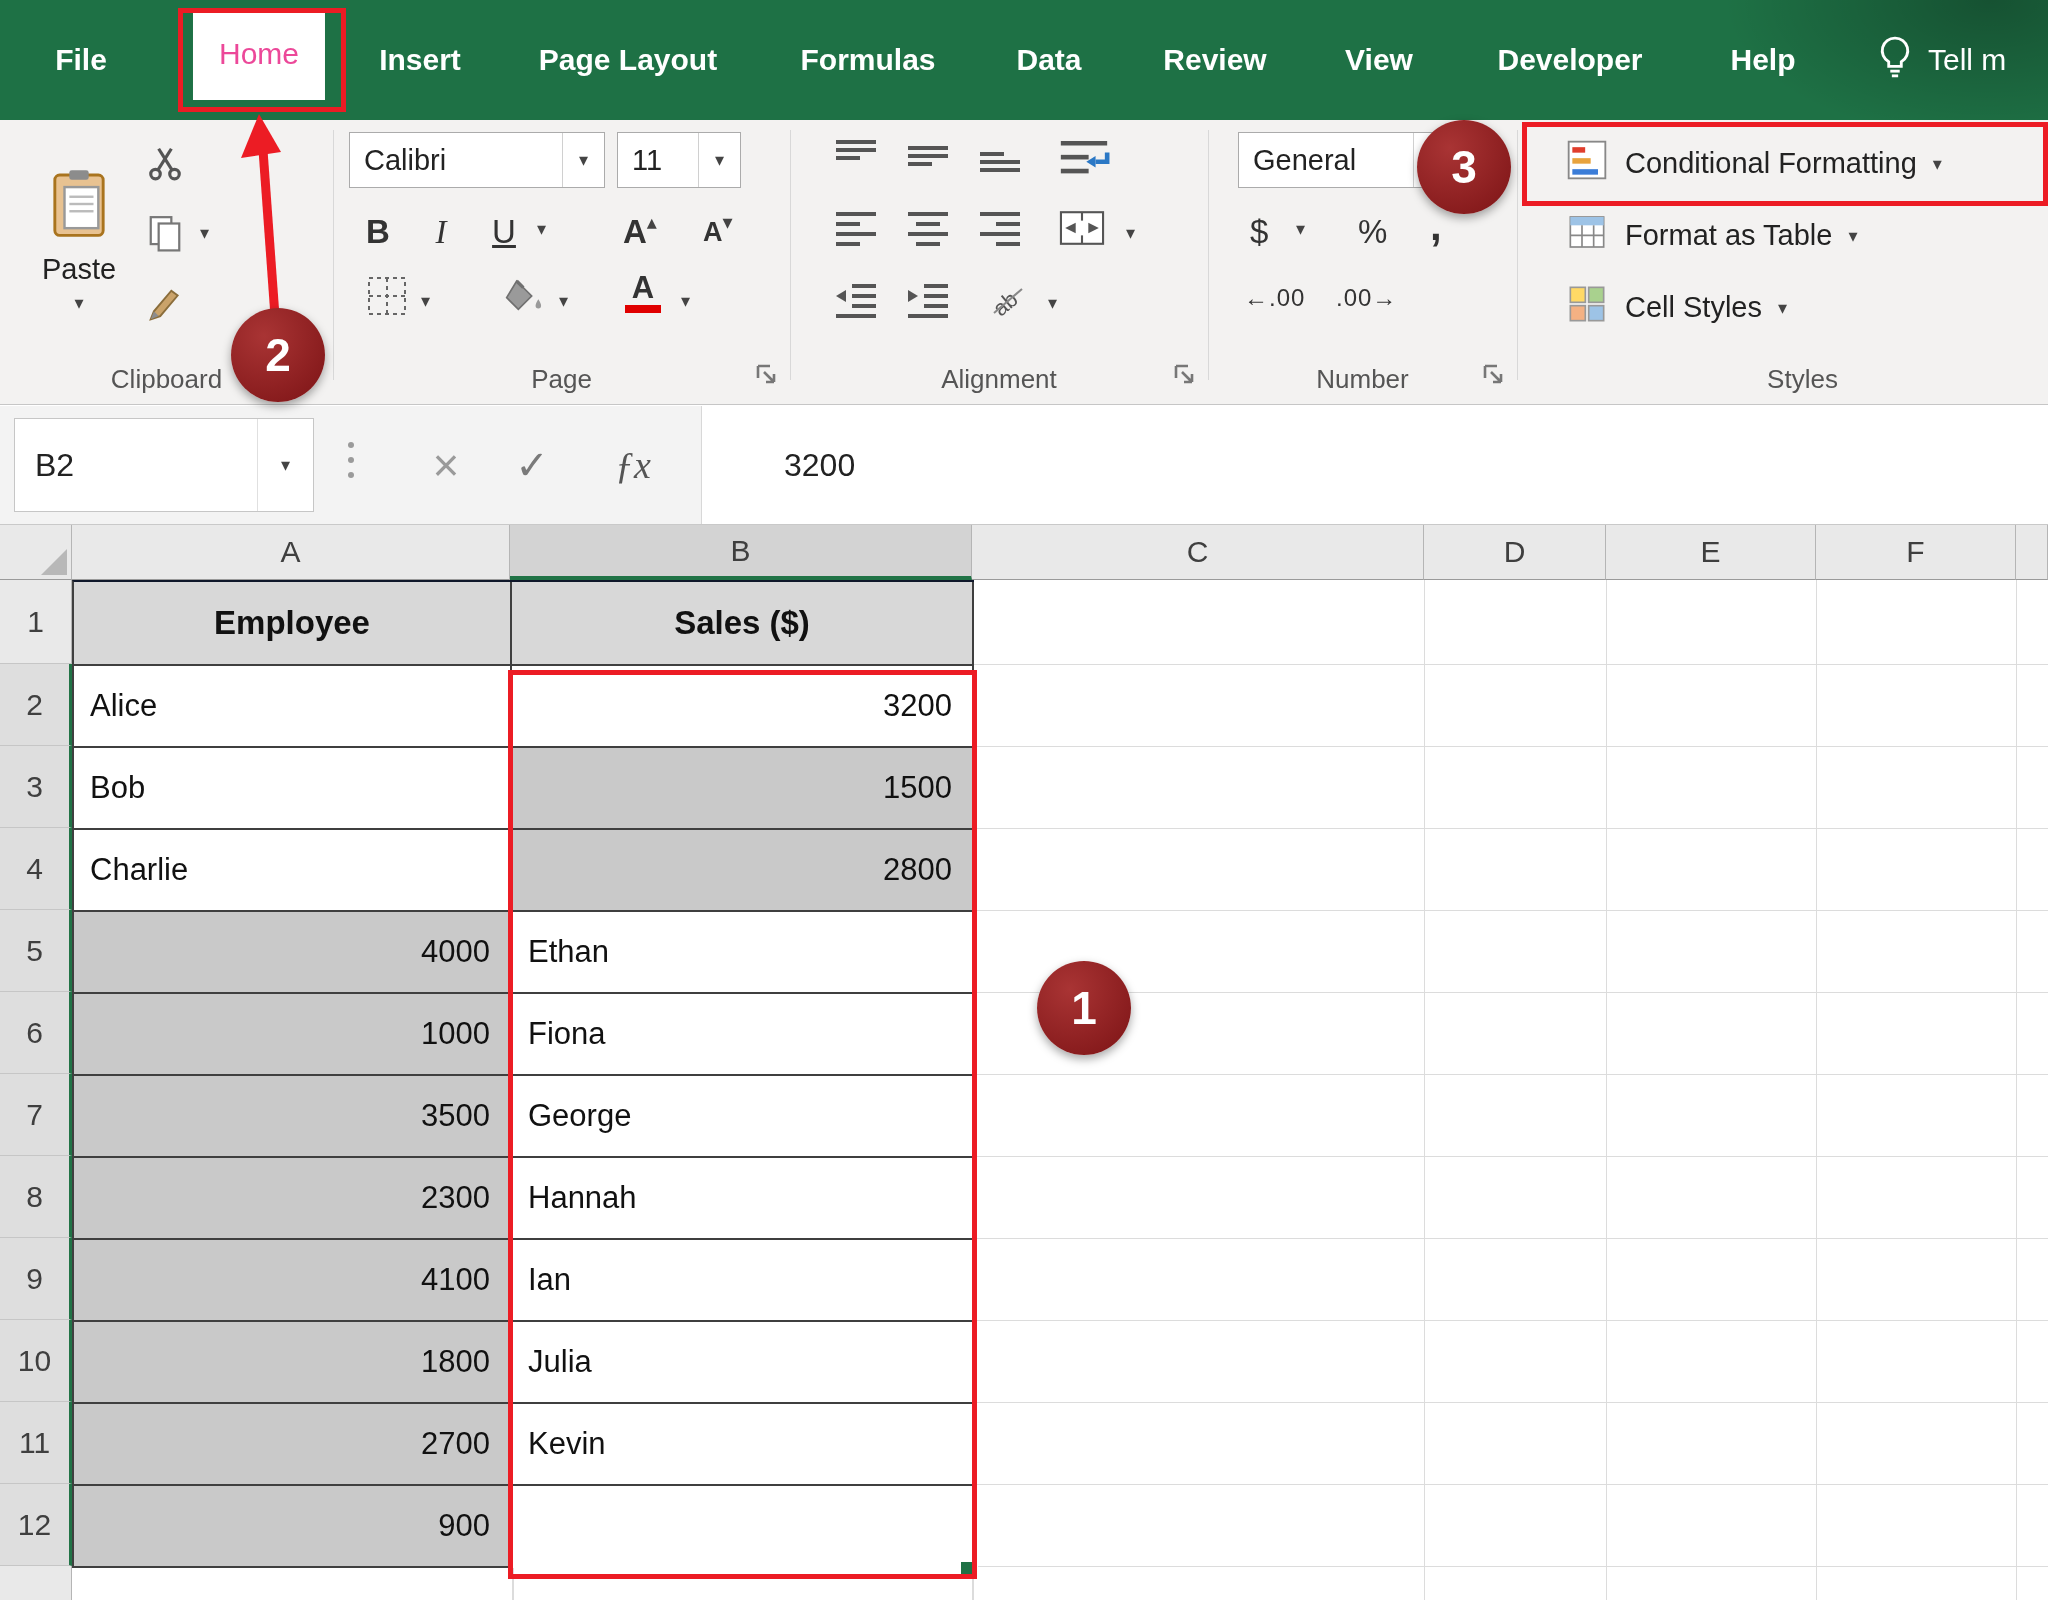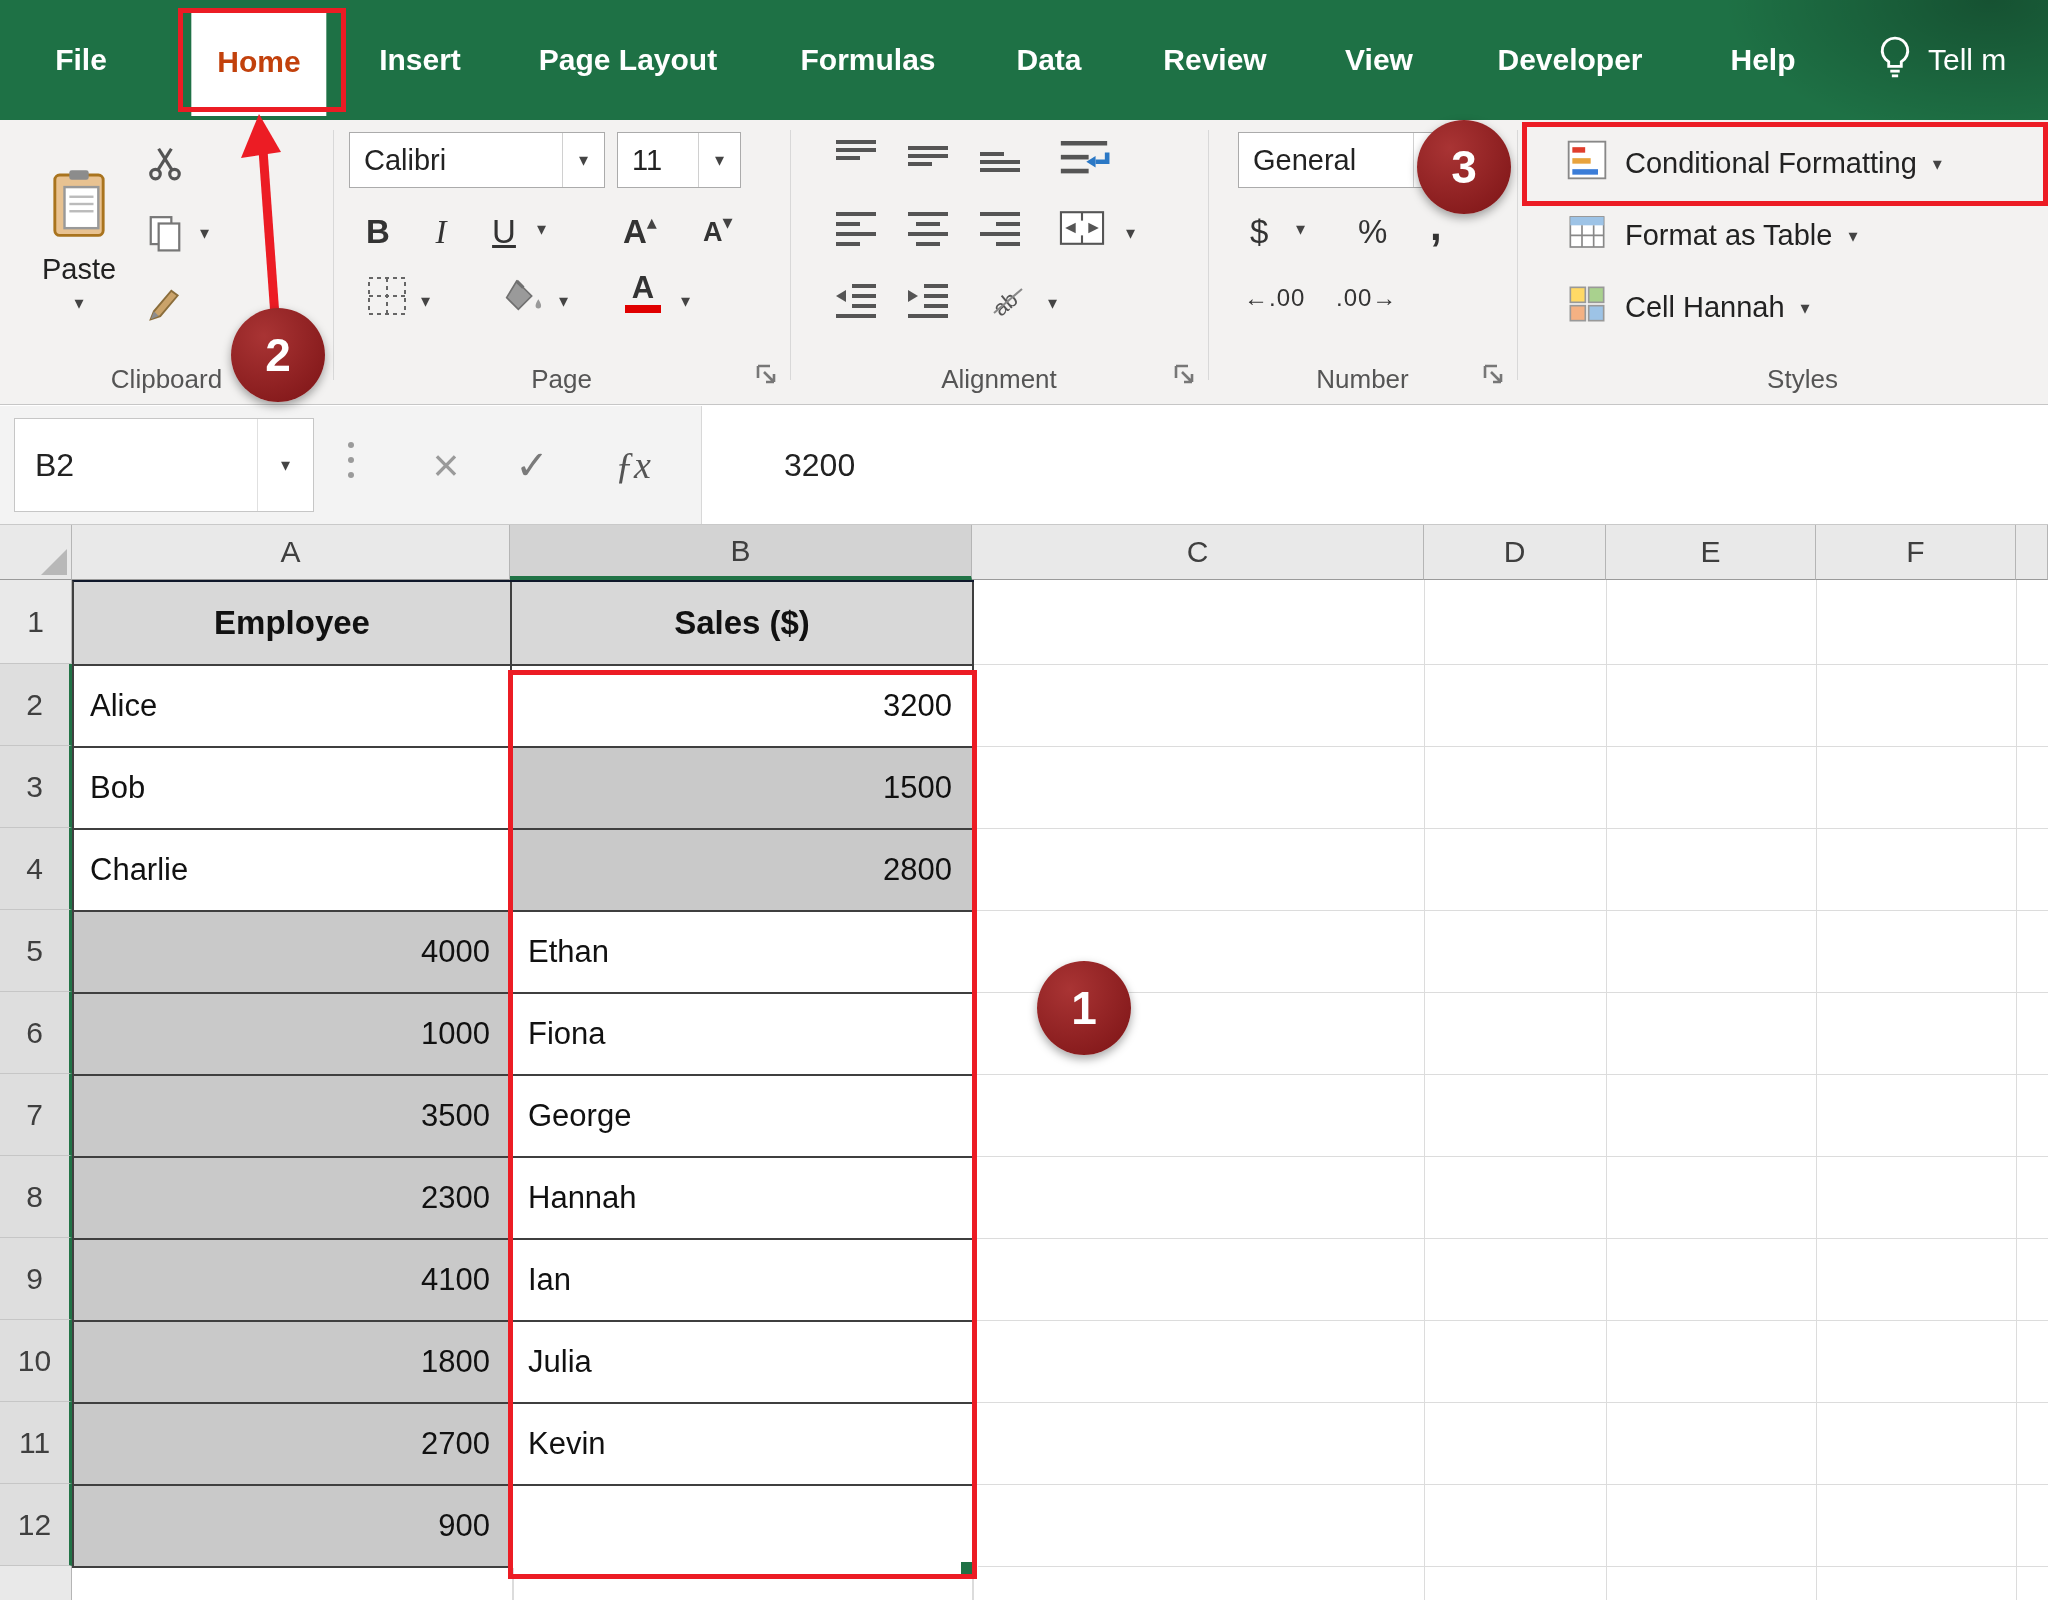--- a/index.html
+++ b/index.html
@@ -6,21 +6,21 @@
   html,body { width:2048px; height:1600px; }
   body { font-family:"Liberation Sans", sans-serif; background:#fff; overflow:hidden; }
   .screen { position:relative; width:2048px; height:1600px; background:#fff; overflow:hidden; }
 
   
   .tabbar { position:absolute; left:0; top:0; width:2048px; height:120px;
     background: radial-gradient(ellipse 380px 200px at 1990px 0px, rgba(0,0,0,.28), transparent 70%),
                 linear-gradient(#1e7145,#1e7145); }
   .tab { position:absolute; top:0; height:100%; display:flex; align-items:center;
     padding:0 26px; transform:translateX(-50%); color:#fff; font-size:30px; white-space:nowrap; cursor:default;font-weight:bold; }
-  .tab.active { top:8px; height:108px; background:#fff; color:#c2410c; font-weight:bold; }
+  .tab.active { top:8px; height:92px; background:#fff; color:#ec4899; font-weight:normal; }
   .tellme { position:absolute; top:0; height:100%; display:flex; align-items:center; gap:14px; color:#fff; font-size:30px; }
 
   
   .ribbon { position:absolute; left:0; top:120px; width:2048px; height:285px; background:#f3f2f1; border-bottom:1px solid #c6c6c6; }
   .rgroup { position:absolute; top:0; height:285px; }
   .gsep { position:absolute; top:10px; height:250px; width:1px; background:#d8d8d8; }
   .glabel { position:absolute; left:0; right:0; top:244px; text-align:center; font-size:26px; color:#555; }
   .launcher { position:absolute; right:12px; top:242px; width:24px; height:24px; }
   .chev { font-size:18px; color:#444; line-height:1; }
   .combo { position:absolute; height:56px; background:#fff; border:1px solid #ababab; display:flex; align-items:center; }
@@ -383,21 +383,21 @@
         <span>Format as Table</span>
         <span class="chev">▾</span>
       </div>
       <div class="stylerow" style="top:164px">
         <span><svg width="44" height="40" viewBox="0 0 24 24">
               <rect x="2" y="2" width="9" height="9" fill="#ffd966" stroke="#999"></rect>
               <rect x="13" y="2" width="9" height="9" fill="#a9d18e" stroke="#999"></rect>
               <rect x="2" y="13" width="9" height="9" fill="#f4b183" stroke="#999"></rect>
               <rect x="13" y="13" width="9" height="9" fill="#9dc3e6" stroke="#999"></rect>
             </svg></span>
-        <span>Cell Hannah</span>
+        <span>Cell Styles</span>
         <span class="chev">▾</span>
       </div>
       <div class="glabel">Styles</div>
     </div>
   </div>
 
   <div class="fbar">
     <div class="namebox">
       <span class="nbtext">B2</span>
       <span class="nbbtn">

